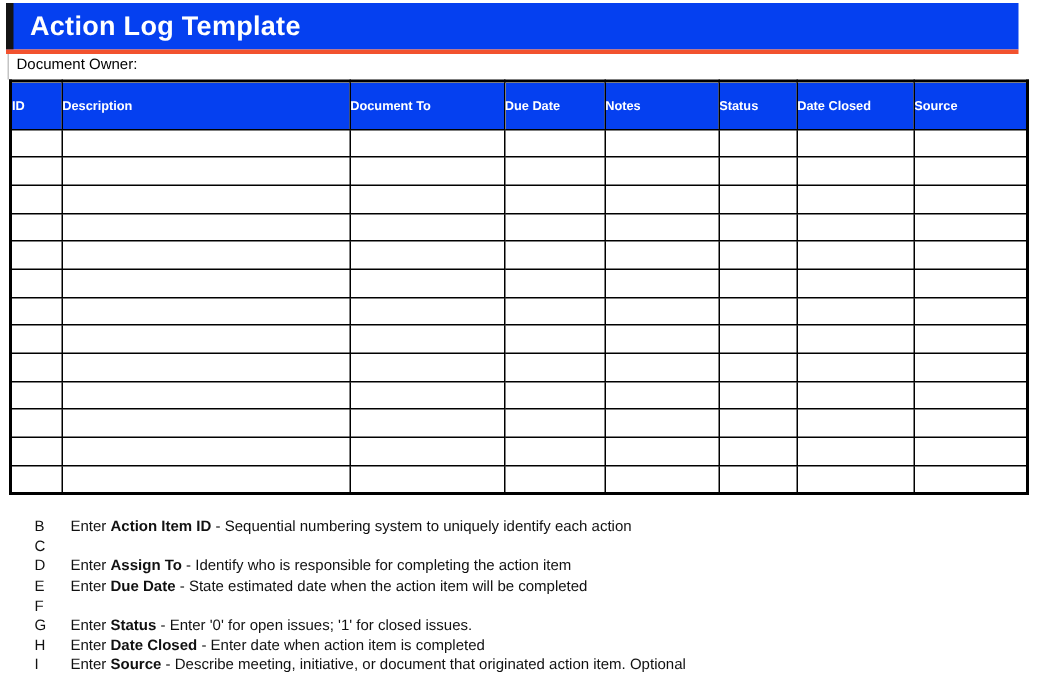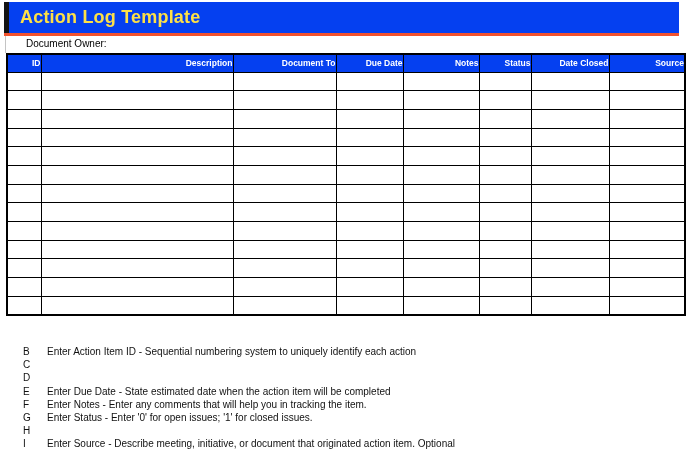--- a/index.html
+++ b/index.html
@@ -18,62 +18,61 @@
     overflow: hidden;
   }
   .banner {
     position: absolute; left: 4px; top: 2px;
     width: 675px; height: 31px;
     background: var(--banner-blue);
     border-left: 5px solid var(--left-strip);
     display: flex; align-items: center;
   }
   .banner-title {
-    color: #fde047; font-weight: bold; font-size: 18px;
+    color: #ffffff; font-weight: bold; font-size: 18px;
     padding-left: 11px; letter-spacing: 0.2px;
     white-space: nowrap;
   }
   .accent-line {
     position: absolute; left: 4px; top: 33px;
     width: 675px; height: 3px;
     background: var(--accent-red);
   }
   .frame-edge-line {
     position: absolute; left: 5px; top: 36px;
     width: 1px; height: 17px; background: #c4c4c4;
   }
   .doc-owner {
-    position: absolute; left: 26px; top: 38px;
+    position: absolute; left: 11px; top: 38px;
     font-size: 10px; color: #000000; white-space: nowrap;
   }
   table.action-log {
     position: absolute; left: 6px; top: 53px;
     width: 678px;
     border-collapse: collapse; table-layout: fixed;
     border: 2px solid var(--border-black);
   }
   table.action-log th, table.action-log td {
     border: 1.5px solid var(--border-black);
     padding: 0; overflow: hidden;
   }
   table.action-log th {
     background: var(--banner-blue);
     color: #ffffff; font-size: 8.5px; font-weight: bold;
-    height: 18px; text-align: right; vertical-align: middle;
+    height: 32px; text-align: left; vertical-align: middle;
     white-space: nowrap;
-    padding-left: 16px;
   }
   table.action-log td { height: 18.7px; background: #ffffff; }
   .instructions {
     position: absolute; left: 23px; top: 345px;
     font-size: 10px; color: #111111;
   }
   .instr-row { display: flex; align-items: center; height: 13.2px; white-space: nowrap; }
   .instr-letter { width: 24px; flex: 0 0 24px; }
-  .instr-text b { font-weight: normal; }
+  .instr-text b { font-weight: bold; }
 </style>
 </head>
 <body>
 
 <div class="banner">
   <span class="banner-title">Action Log Template</span>
 </div>
 <div class="accent-line"></div>
 <div class="frame-edge-line"></div>
 <div class="doc-owner">Document Owner:</div>
@@ -238,33 +237,34 @@
 <div class="instructions" id="instructions">
     <div class="instr-row">
       <span class="instr-letter">B</span>
       <span class="instr-text">Enter <b>Action Item ID</b> - Sequential numbering system to uniquely identify each action</span>
     </div>
     <div class="instr-row">
       <span class="instr-letter">C</span>
     </div>
     <div class="instr-row">
       <span class="instr-letter">D</span>
+      <span class="instr-text">Enter <b>Assign To</b> - Identify who is responsible for completing the action item</span>
     </div>
     <div class="instr-row">
       <span class="instr-letter">E</span>
       <span class="instr-text">Enter <b>Due Date</b> - State estimated date when the action item will be completed</span>
     </div>
     <div class="instr-row">
       <span class="instr-letter">F</span>
-      <span class="instr-text">Enter <b>Notes</b> - Enter any comments that will help you in tracking the item.</span>
     </div>
     <div class="instr-row">
       <span class="instr-letter">G</span>
       <span class="instr-text">Enter <b>Status</b> - Enter '0' for open issues; '1' for closed issues.</span>
     </div>
     <div class="instr-row">
       <span class="instr-letter">H</span>
+      <span class="instr-text">Enter <b>Date Closed</b> - Enter date when action item is completed</span>
     </div>
     <div class="instr-row">
       <span class="instr-letter">I</span>
       <span class="instr-text">Enter <b>Source</b> - Describe meeting, initiative, or document that originated action item. Optional</span>
     </div>
   </div>
 
 </body></html>

